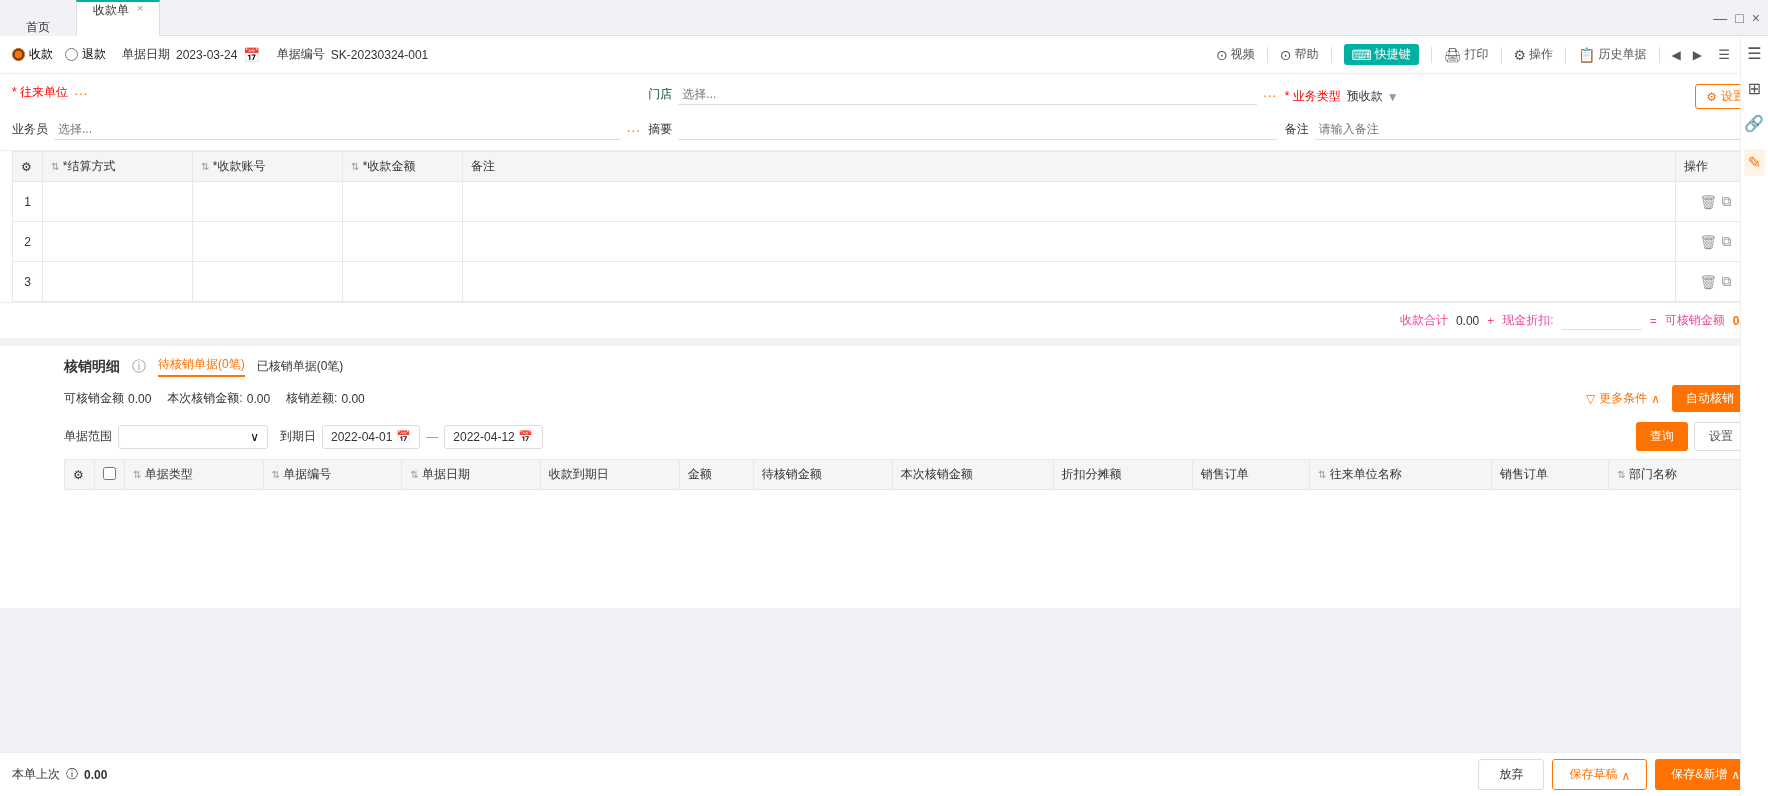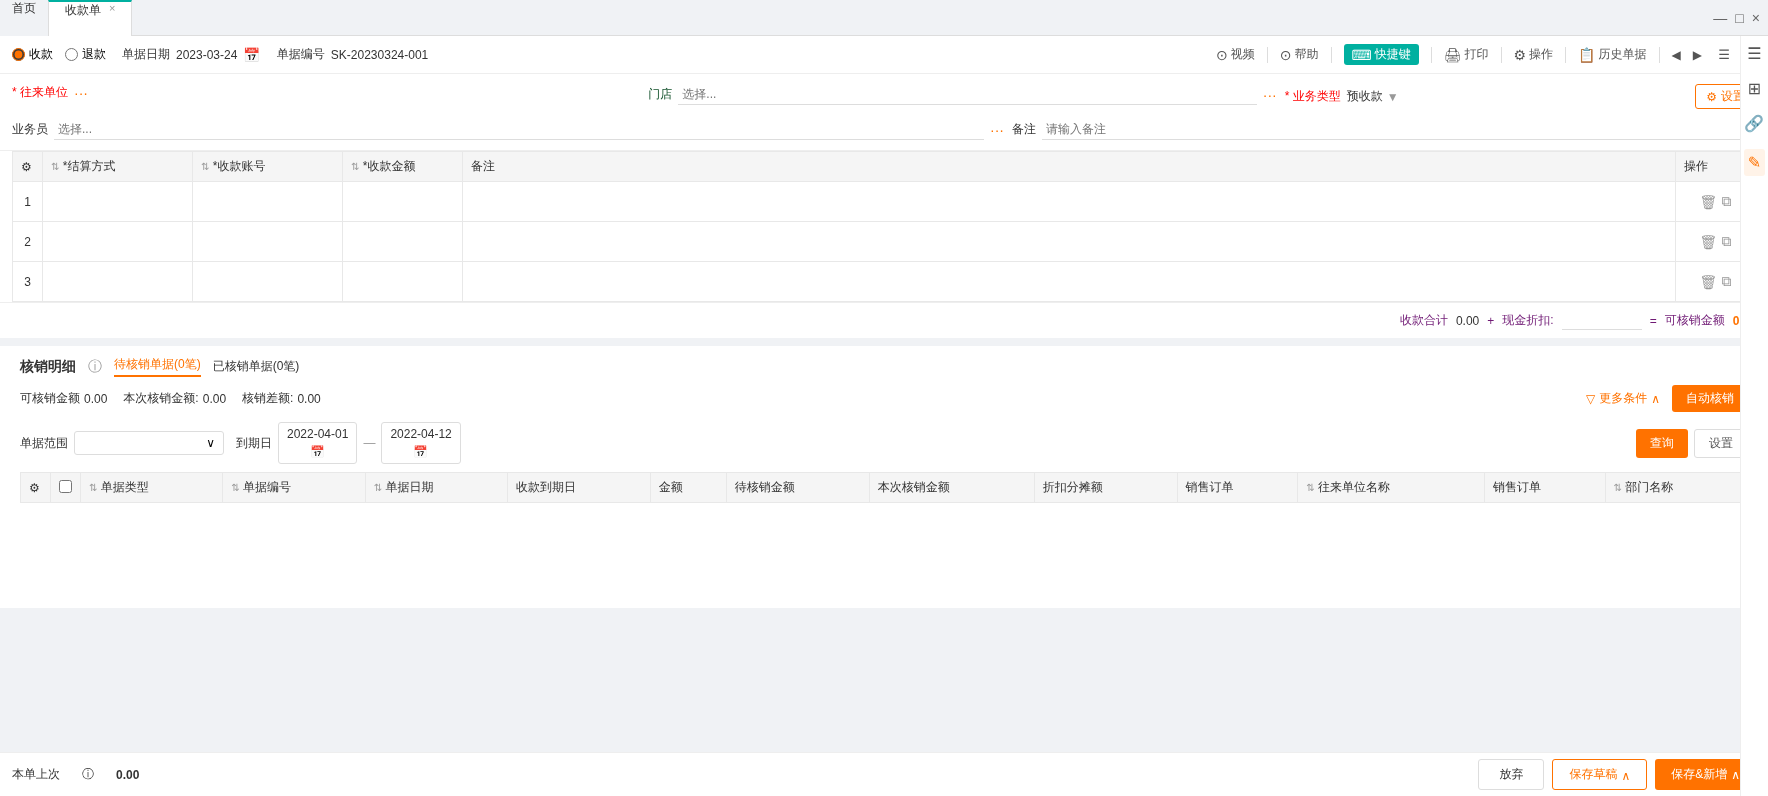--- a/index.html
+++ b/index.html
@@ -6,21 +6,21 @@
     body { background: #f0f2f5; overflow: hidden; width: 1768px; height: 796px; }
 
     
     .tab-bar {
       display: flex; align-items: center;
       background: #f0f2f5; height: 36px;
       border-bottom: 1px solid #ddd;
     }
     .tab-home {
       background: #f0f2f5; color: #333;
-      padding: 0 12px; height: 36px; display: flex; align-items: flex-start;
+      padding: 0 26px; height: 36px; display: flex; align-items: flex-end;
       cursor: pointer; font-size: 13px;
     }
     .tab-active {
       background: #fff; color: #333;
       padding: 0 16px; height: 36px; display: flex; align-items: flex-start;
       cursor: pointer; font-size: 13px; border-top: 2px solid #00b0a0;
       border-right: 1px solid #ddd; border-left: 1px solid #ddd;
       position: relative;
     }
     .tab-active .close-icon { margin-left: 8px; color: #999; font-size: 11px; cursor: pointer; }
@@ -93,52 +93,52 @@
     .row-num { color: #999; text-align: center; width: 30px; }
     .action-cell { display: flex; gap: 4px; align-items: center; justify-content: center; }
     .action-btn { color: #999; cursor: pointer; font-size: 14px; }
 
     
     .summary-row {
       display: flex; align-items: center; justify-content: flex-end;
       padding: 8px 12px; gap: 8px; font-size: 12px;
       border-top: 1px solid #eee;
     }
-    .summary-label { color: #701a75; }
+    .summary-label { color: #ec4899; }
     .summary-val { color: #333; }
     .summary-orange { color: #ff7200; font-weight: bold; }
     .summary-input {
       border: none; border-bottom: 1px solid #ddd;
       width: 80px; outline: none; padding: 2px 4px;
     }
 
     
     .section-divider { height: 8px; background: #f0f2f5; }
 
     
-    .hexiao-section { padding: 10px 20px; }
+    .hexiao-section { padding: 10px 20px; margin-left: 44px; }
     .hexiao-header { display: flex; align-items: center; gap: 12px; margin-bottom: 8px; }
     .hexiao-title { font-size: 14px; font-weight: bold; color: #333; }
     .hexiao-info-icon { color: #999; cursor: pointer; font-size: 14px; }
     .hexiao-tab { color: #ff7200; cursor: pointer; border-bottom: 2px solid #ff7200; padding-bottom: 2px; }
     .hexiao-tab2 { color: #333; cursor: pointer; }
     .stats-row { display: flex; align-items: center; gap: 16px; margin-bottom: 10px; }
     .stat-item { display: flex; align-items: center; gap: 4px; }
     .stat-label { color: #333; }
     .stat-val { color: #333; }
     .filter-row { display: flex; align-items: center; gap: 12px; margin-bottom: 8px; }
     .filter-field { display: flex; align-items: center; gap: 6px; }
     .filter-select {
       border: 1px solid #ddd; padding: 4px 8px; border-radius: 3px;
       min-width: 150px; display: flex; align-items: center; justify-content: space-between;
       cursor: pointer;
     }
     .date-input {
       border: 1px solid #ddd; padding: 4px 8px; border-radius: 3px;
-      display: flex; align-items: center; gap: 4px; cursor: pointer; color: #333; flex-direction: column;
+      display: flex; align-items: center; gap: 4px; cursor: pointer; color: #333;
     }
     .date-sep { color: #999; }
     .more-conditions { color: #ff7200; cursor: pointer; display: flex; align-items: center; gap: 4px; }
     .auto-hexiao-btn {
       background: #ff7200; color: #fff; border: none;
       padding: 5px 14px; border-radius: 3px; cursor: pointer; margin-left: auto;
     }
     .query-btn {
       background: #ff7200; color: #fff; border: none;
       padding: 5px 14px; border-radius: 3px; cursor: pointer;
@@ -157,21 +157,21 @@
       white-space: nowrap;
     }
 
     
     .footer {
       position: fixed; bottom: 0; left: 0; right: 0;
       background: #fff; border-top: 1px solid #eee;
       display: flex; align-items: center; padding: 8px 12px; gap: 12px;
       height: 44px; z-index: 100;
     }
-    .footer-left { display: flex; align-items: center; gap: 22px; }
+    .footer-left { display: flex; align-items: center; gap: 6px; }
     .footer-label { color: #333; }
     .footer-val { color: #333; font-weight: bold; }
     .footer-btns { margin-left: auto; display: flex; gap: 8px; }
     .btn-abandon {
       background: #fff; border: 1px solid #ddd; color: #333;
       padding: 6px 20px; border-radius: 3px; cursor: pointer;
     }
     .btn-save-draft {
       background: #fff; border: 1px solid #ff7200; color: #ff7200;
       padding: 6px 16px; border-radius: 3px; cursor: pointer;
@@ -311,20 +311,24 @@
     </div>
 
     <div class="form-row">
 
       <div class="form-field" style="flex:2;">
         <label style="color:#333; white-space:nowrap;">业务员</label>
         <input class="form-input" type="text" placeholder="选择..." style="">
         <span class="form-more">···</span>
       </div>
 
+      <div class="form-field" style="flex:2;">
+        <label style="color:#333; white-space:nowrap;">摘要</label>
+        <input class="form-input" type="text" style="">
+      </div>
 
       <div class="form-field" style="flex:1.5;">
         <label style="color:#333; white-space:nowrap;">备注</label>
         <input class="form-input" type="text" placeholder="请输入备注" style="">
       </div>
     </div>
   </div>
 
   <div class="table-section">
     <table class="data-table">

